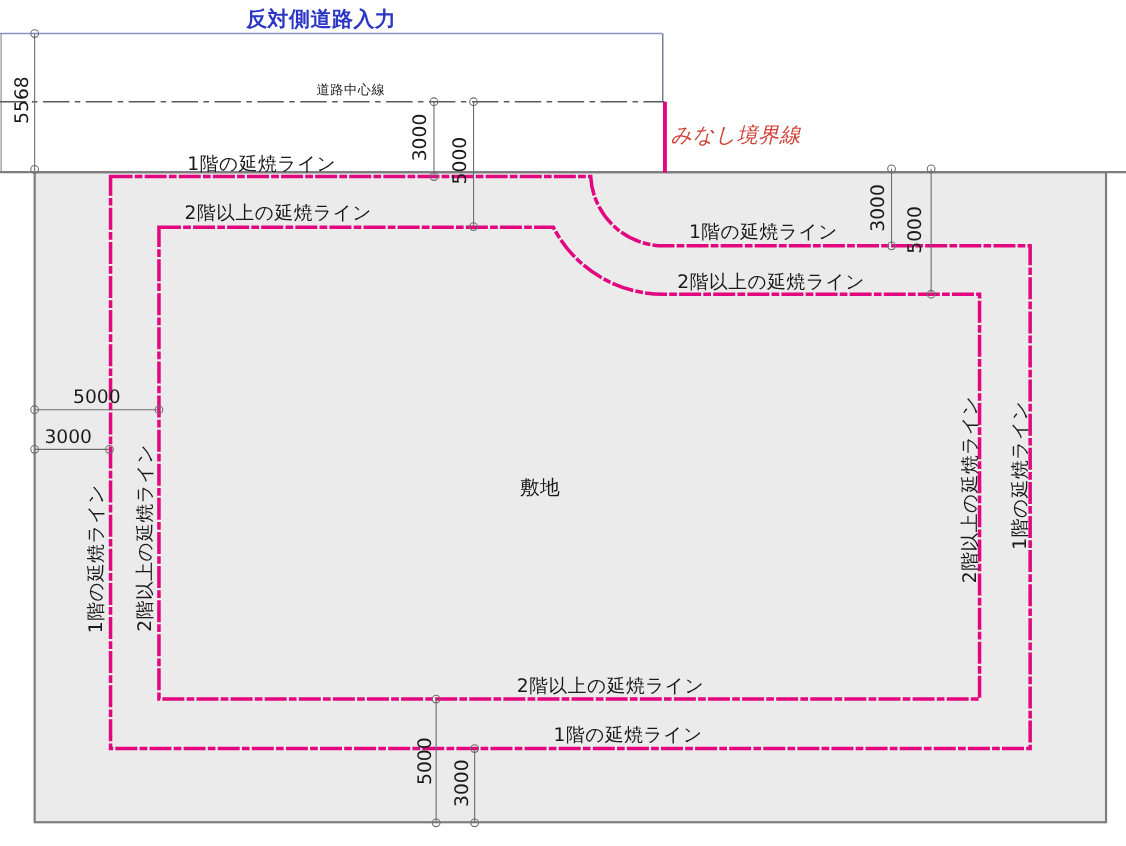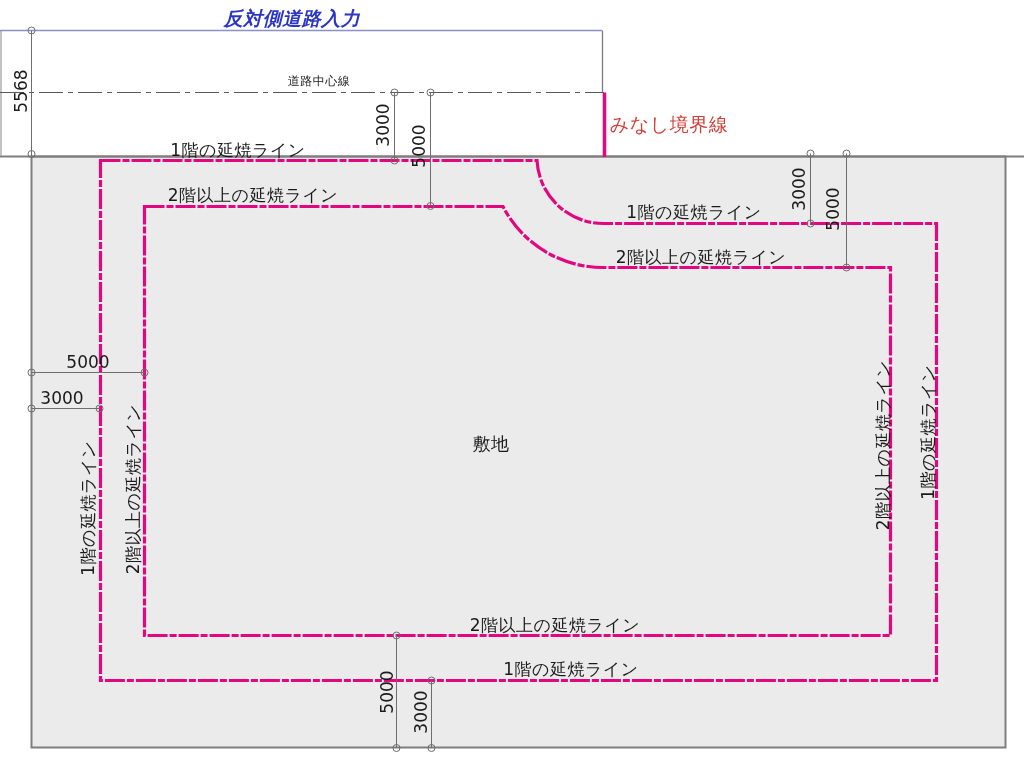--- a/index.html
+++ b/index.html
@@ -16,21 +16,21 @@
     white-space:nowrap;
     transform:translate(-50%,-50%);
     font-size:17px;
     color:#1a1a1a;
     letter-spacing:0.5px;
     line-height:1;
   }
   .rot{transform:translate(-50%,-50%) rotate(-90deg);}
   .big{font-size:19px;}
   .blue{color:#2b36c5;font-weight:bold;}
-  .red{color:#d04038;}
+  .red{color:#d04038;font-style:italic;}
   .dim{font-size:17px;letter-spacing:0;}
 </style>
 </head>
 <body>
 
 <div id="canvas">
 
   <svg id="drawing" width="1024" height="769" viewBox="0 0 1024 769">
 
     <rect x="31.5" y="156.5" width="974" height="591" fill="#ebebeb" stroke="#7e7e7e" stroke-width="2"></rect>
@@ -78,21 +78,21 @@
       <circle cx="144.5" cy="372.5" r="3.5"></circle>
       <circle cx="31.5" cy="408.5" r="3.5"></circle>
       <circle cx="99.5" cy="408.5" r="3.5"></circle>
       <circle cx="396.5" cy="635.5" r="3.5"></circle>
       <circle cx="431.5" cy="680.5" r="3.5"></circle>
       <circle cx="396.5" cy="748" r="3.5"></circle>
       <circle cx="431.5" cy="748" r="3.5"></circle>
     </g>
   </svg>
 
-  <div class="lbl big blue" style="left:292px;top:18px;font-style:italic;">反対側道路入力</div>
+  <div class="lbl big blue" style="left:292px;top:18px;">反対側道路入力</div>
 
   <div class="lbl" style="left:319px;top:81px;font-size:12px;">道路中心線</div>
 
   <div class="lbl big red" style="left:669px;top:124px;">みなし境界線</div>
 
   <div class="lbl" style="left:238px;top:150px;">1階の延焼ライン</div>
 
   <div class="lbl" style="left:253px;top:195px;">2階以上の延焼ライン</div>
 
   <div class="lbl" style="left:694px;top:212px;">1階の延焼ライン</div>

